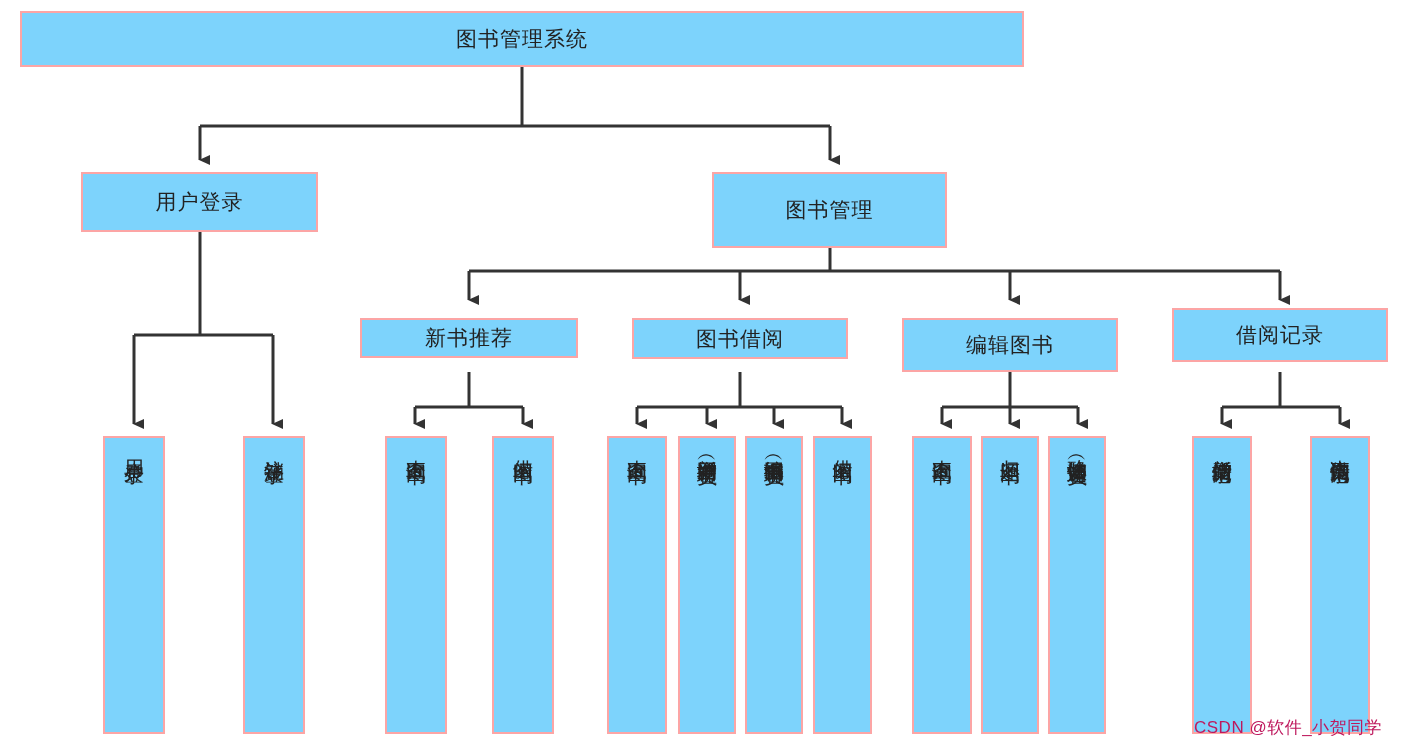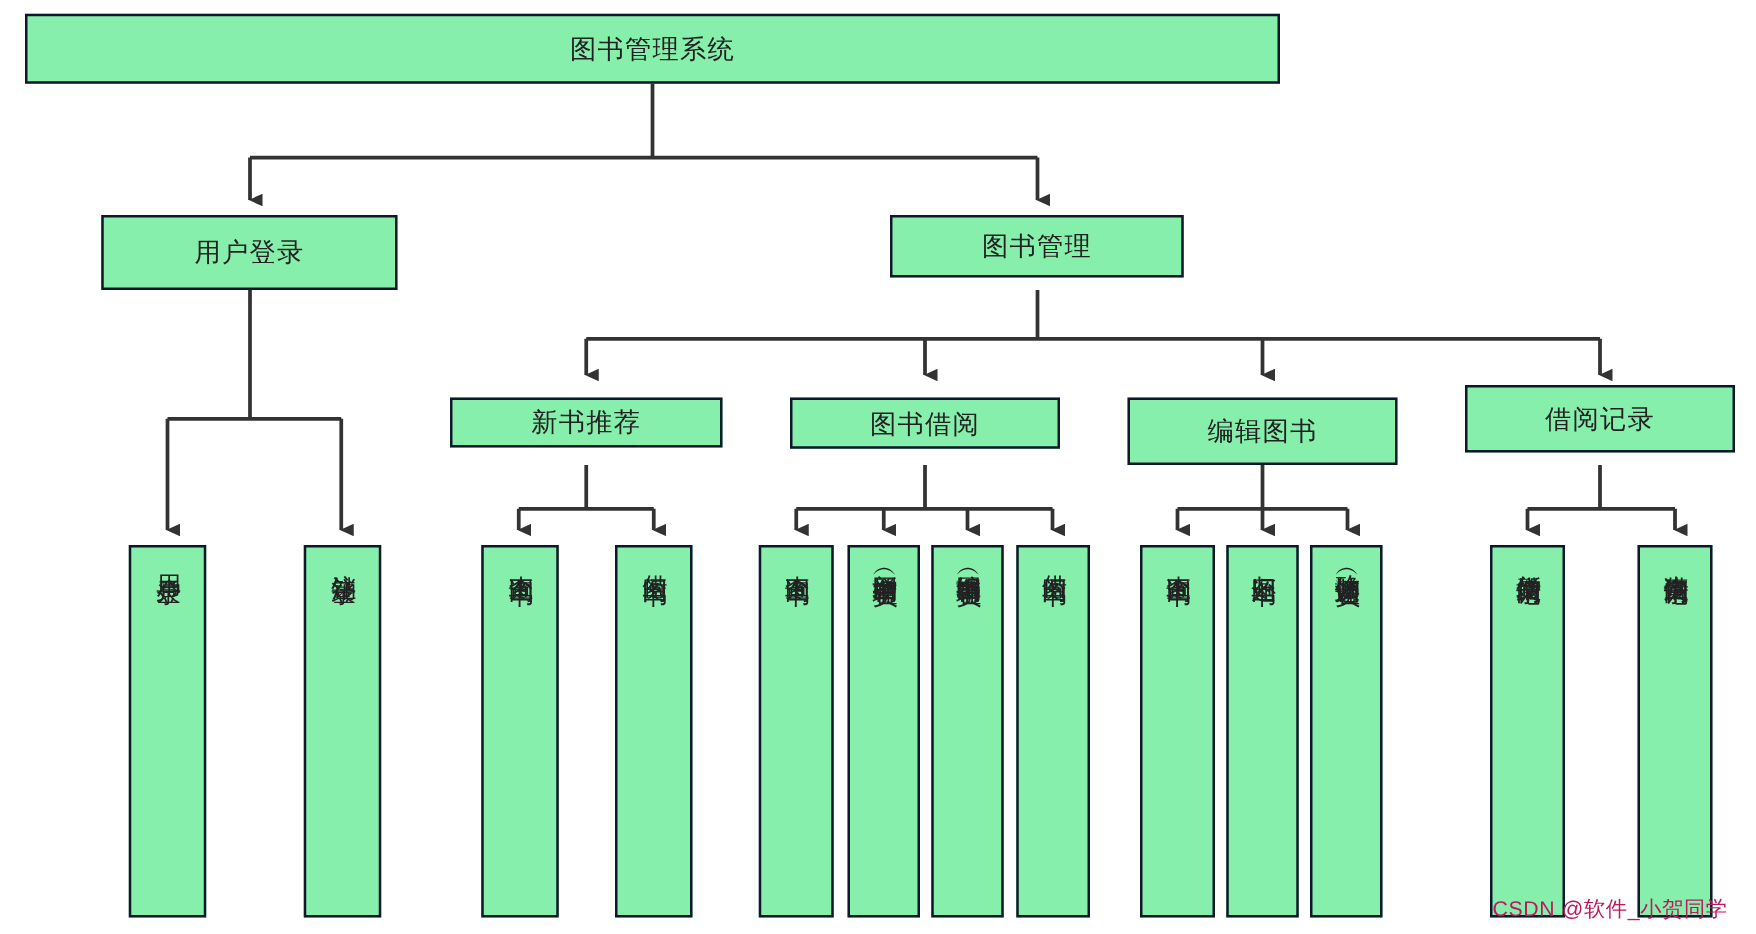--- a/index.html
+++ b/index.html
@@ -21,22 +21,22 @@
     position: absolute;
     left: 0;
     top: 0;
     width: 1405px;
     height: 747px;
     pointer-events: none;
   }
   .node {
     position: absolute;
     box-sizing: border-box;
-    background: #86efac;
-    border: 2px solid #0f172a;
+    background: #7dd3fc;
+    border: 2px solid #fca5a5;
     display: flex;
     align-items: center;
     justify-content: center;
     color: #222222;
     z-index: 3;
   }
   .node.level-root,
   .node.level-2,
   .node.level-3 {
     font-size: 21px;
@@ -125,21 +125,21 @@
   </svg>
 
   <div class="node level-root" style="left:20px; top:11px; width:1004px; height:56px;">
     <span>图书管理系统</span>
   </div>
 
   <div class="node level-2" style="left:81px; top:172px; width:237px; height:60px;">
     <span>用户登录</span>
   </div>
 
-  <div class="node level-2" style="left:712px; top:172px; width:235px; height:50px;">
+  <div class="node level-2" style="left:712px; top:172px; width:235px; height:76px;">
     <span>图书管理</span>
   </div>
 
   <div class="node level-3" style="left:360px; top:318px; width:218px; height:40px;">
     <span>新书推荐</span>
   </div>
 
   <div class="node level-3" style="left:632px; top:318px; width:216px; height:41px;">
     <span>图书借阅</span>
   </div>

